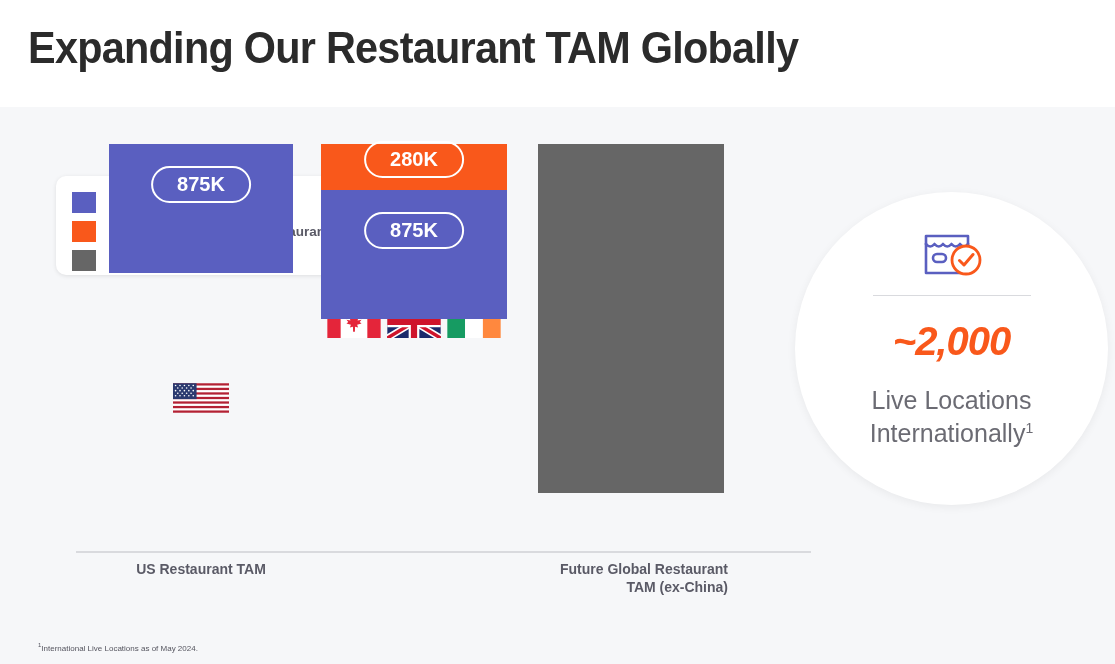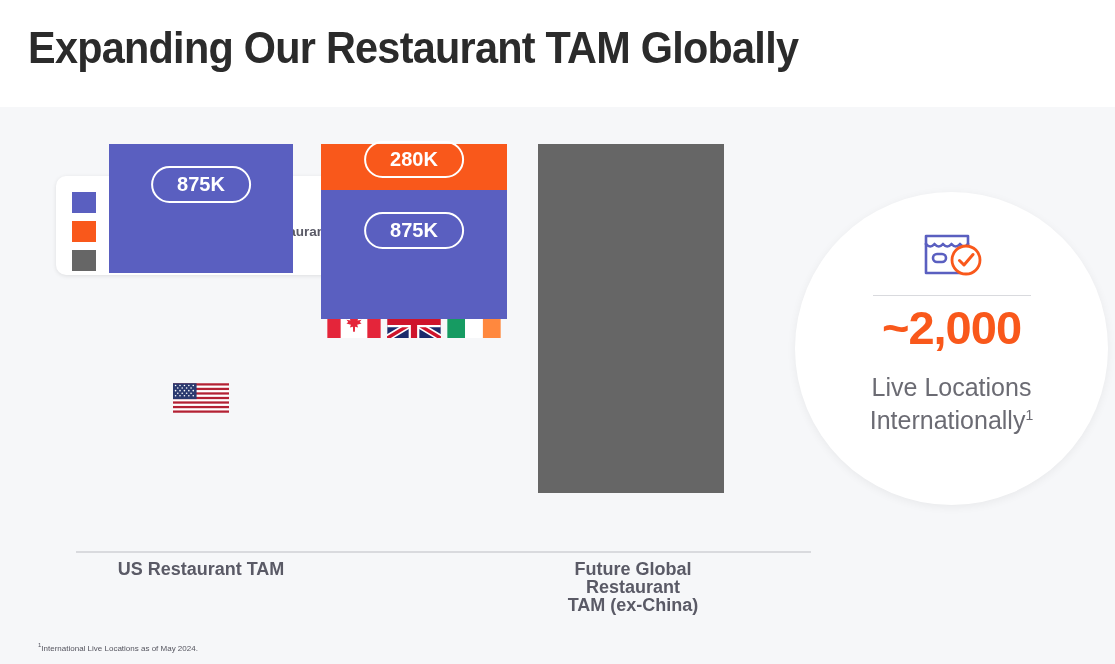--- a/index.html
+++ b/index.html
@@ -147,21 +147,21 @@
     height: 32px;
     display: block;
   }
   .flag-us { width: 56px; height: 34px; }
 
   
   .cat-label {
     position: absolute;
     top: 560px;
     text-align: center;
-    font-size: 18px;
+    font-size: 14px;
     font-weight: bold;
     line-height: 18px;
     color: #5a5a66;
   }
 
   
   .callout {
     position: absolute;
     left: 795px;
     top: 192px;
@@ -176,26 +176,27 @@
     padding-top: 34px;
   }
   .callout-icon { width: 72px; height: 52px; }
   .callout-divider {
     width: 158px;
     height: 1px;
     background: #d9dade;
     margin-top: 17px;
   }
   .callout-big {
-    margin-top: 3px;
-    font-size: 47px;
+    margin-top: 16px;
+    font-size: 40px;
     line-height: 58px;
     font-weight: bold;
     color: #f9581b;
     letter-spacing: -1px;
+    font-style: italic;
   }
   .callout-sub {
     margin-top: 16px;
     font-size: 25px;
     line-height: 28px;
     color: #6b6b73;
     text-align: center;
     white-space: nowrap;
   }
   .callout-sub sup { font-size: 14px; }
@@ -320,21 +321,21 @@
       <div class="bar-seg bar-future" style="height:349px;"></div>
     </div>
 
   </div>
 
   <div class="axis-line"></div>
 
   <div class="cat-label" style="left:109px; width:184px;">
     <span>US Restaurant TAM</span>
   </div>
-  <div class="cat-label" style="left:538px; width:190px;">
+  <div class="cat-label" style="left:538px; width:190px;text-align:right;">
     <span>Future Global Restaurant</span><br>
     <span>TAM (ex-China)</span>
   </div>
 
   <div class="callout">
     <svg class="callout-icon" viewBox="0 0 72 52">
       <g fill="none" stroke="#5a5fc0" stroke-width="2.6" stroke-linecap="round" stroke-linejoin="round">
         <path d="M10 18 V47 H44"></path>
         <path d="M10 18 V10 H52 V18"></path>
         <path d="M10 18 Q14.25 23 18.5 18 Q22.75 23 27 18 Q31.25 23 35.5 18 Q39.75 23 44 18 Q48.25 23 52 18"></path>

